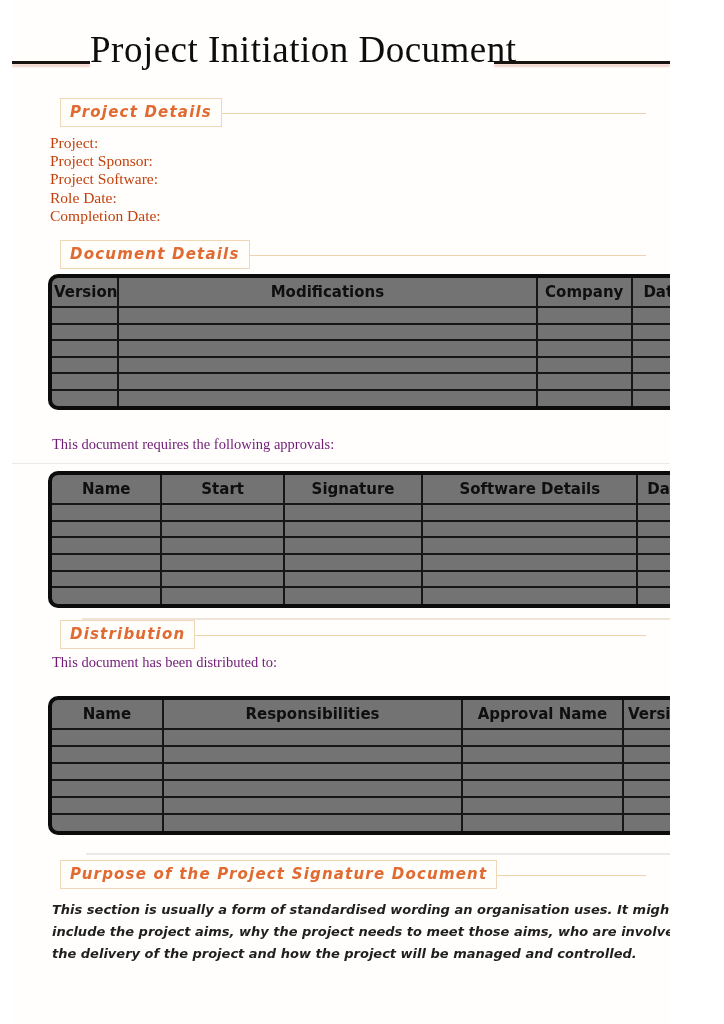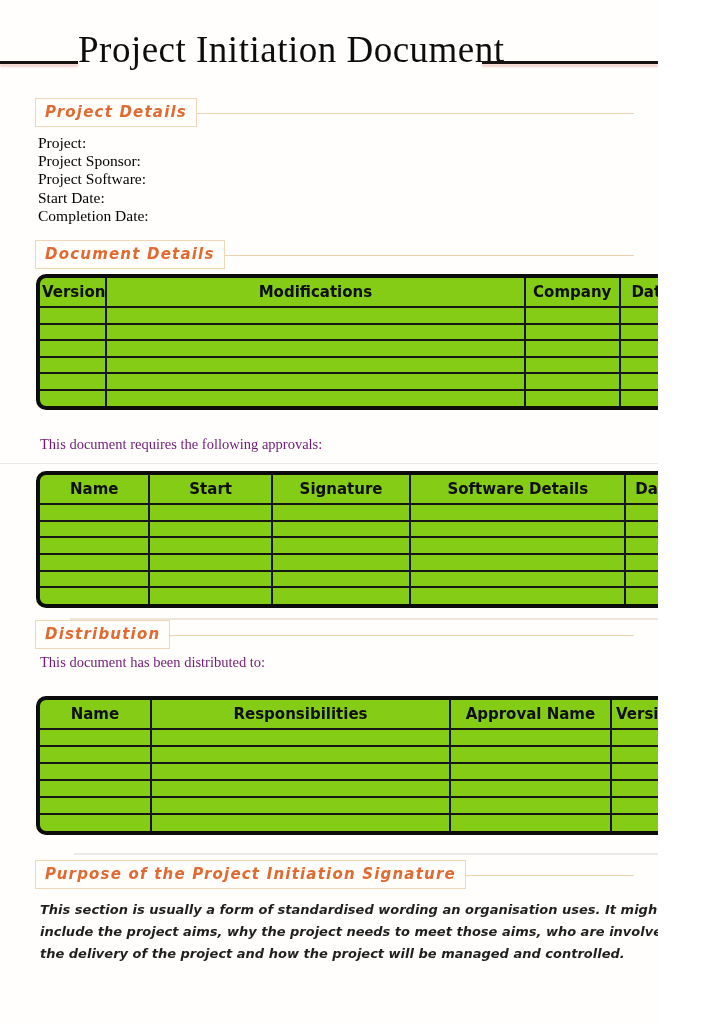--- a/index.html
+++ b/index.html
@@ -1,57 +1,57 @@
 <!DOCTYPE html>
 <html><head>
 <meta charset="utf-8">
 <style>
   * { margin:0; padding:0; box-sizing:border-box; }
   html,body { background:#ffffff; }
   #page {
     position:relative; width:658px; height:1024px;
     background:#fffefd; overflow:hidden;
-    font-family:"Liberation Serif", serif; color:#1c1c1c;
+    font-family:"Liberation Serif", serif; color:#1c1c1c;margin-left:12px;
   }
   
   .title-row { position:absolute; left:0; top:28px; right:0; height:52px; }
   .title-text {
     position:absolute; left:78px; top:0;
     font-family:"Liberation Serif", serif; font-size:37px; color:#0d0d0d;
     letter-spacing:0.5px; white-space:nowrap;
   }
   .title-rule { position:absolute; top:33px; height:3px; background:#1a1111;
     box-shadow:0 3px 2px rgba(225,150,140,0.45); }
   .title-rule.left  { left:0;  width:78px; }
   .title-rule.right { left:482px; right:0; }
   
-  .section-row { position:absolute; left:35px; right:24px; display:flex; align-items:center; }
+  .section-row { position:absolute; left:48px; right:24px; display:flex; align-items:center; }
   .section-box {
     border:1px solid #f0d8b6; background:#fffefb;
     padding:4px 9px 5px 9px; white-space:nowrap;
     font-family:"DejaVu Sans","Liberation Sans",sans-serif;
     font-style:italic; font-weight:600; font-size:15px;
     letter-spacing:1.2px; color:#e06a32;
   }
   .section-rule { flex:1; height:1px; background:#eed4ae; margin-top:2px; }
   
   .fields { position:absolute; left:38px; top:134px;
-    font-size:15.5px; line-height:18.2px; color:#000000; }
+    font-size:15.5px; line-height:18.2px; color:#c2410c; }
   .intro { position:absolute; left:40px; font-size:14.5px; color:#701a75; white-space:nowrap; }
   .purpose-body {
     position:absolute; left:40px; top:899px; width:652px;
     font-family:"DejaVu Sans","Liberation Sans",sans-serif;
     font-style:italic; font-weight:600; font-size:13px;
     line-height:22px; color:#1f1f1f;
   }
   
   .table-frame {
     position:absolute; left:36px;
     border:4px solid #0c0c0c; border-radius:10px;
-    overflow:hidden; background:#84cc16;
+    overflow:hidden; background:#737373;
   }
   table.doc-table { width:100%; height:100%; border-collapse:collapse; table-layout:fixed; }
   table.doc-table th {
     border-right:2px solid #161616; border-bottom:2.5px solid #161616;
     font-family:"DejaVu Sans","Liberation Sans",sans-serif;
     font-weight:600; font-size:15px; color:#0f0f0f;
     text-align:center; vertical-align:middle; height:29px; padding:1px 2px;
   }
   table.doc-table td {
     border-right:2px solid #161616; border-bottom:2px solid #161616;
@@ -81,21 +81,21 @@
 
   <div class="section-row" style="top:98px">
     <div class="section-box">Project Details</div>
     <div class="section-rule"></div>
   </div>
 
   <div class="fields">
     <div>Project:</div>
     <div>Project Sponsor:</div>
     <div>Project Software:</div>
-    <div>Start Date:</div>
+    <div>Role Date:</div>
     <div>Completion Date:</div>
   </div>
 
   <div class="section-row" style="top:240px">
     <div class="section-box">Document Details</div>
     <div class="section-rule"></div>
   </div>
 
   <div class="table-frame" style="top:274px; width:650px; height:136px">
     <table class="doc-table">
@@ -279,21 +279,21 @@
             <td></td>
             <td></td>
             <td></td>
             <td></td>
           </tr>
         </tbody>
       </table>
   </div>
 
   <div class="section-row" style="top:860px">
-    <div class="section-box">Purpose of the Project Initiation Signature</div>
+    <div class="section-box">Purpose of the Project Signature Document</div>
     <div class="section-rule"></div>
   </div>
 
   <div class="purpose-body">This section is usually a form of standardised wording an organisation uses. It might include the project aims, why the project needs to meet those aims, who are involved in the delivery of the project and how the project will be managed and controlled.</div>
 
   <div class="artifact a-h1"></div>
   <div class="artifact a-h2"></div>
   <div class="artifact a-h3"></div>
   <div class="artifact a-v1"></div>
   <div class="artifact a-blob"></div>

